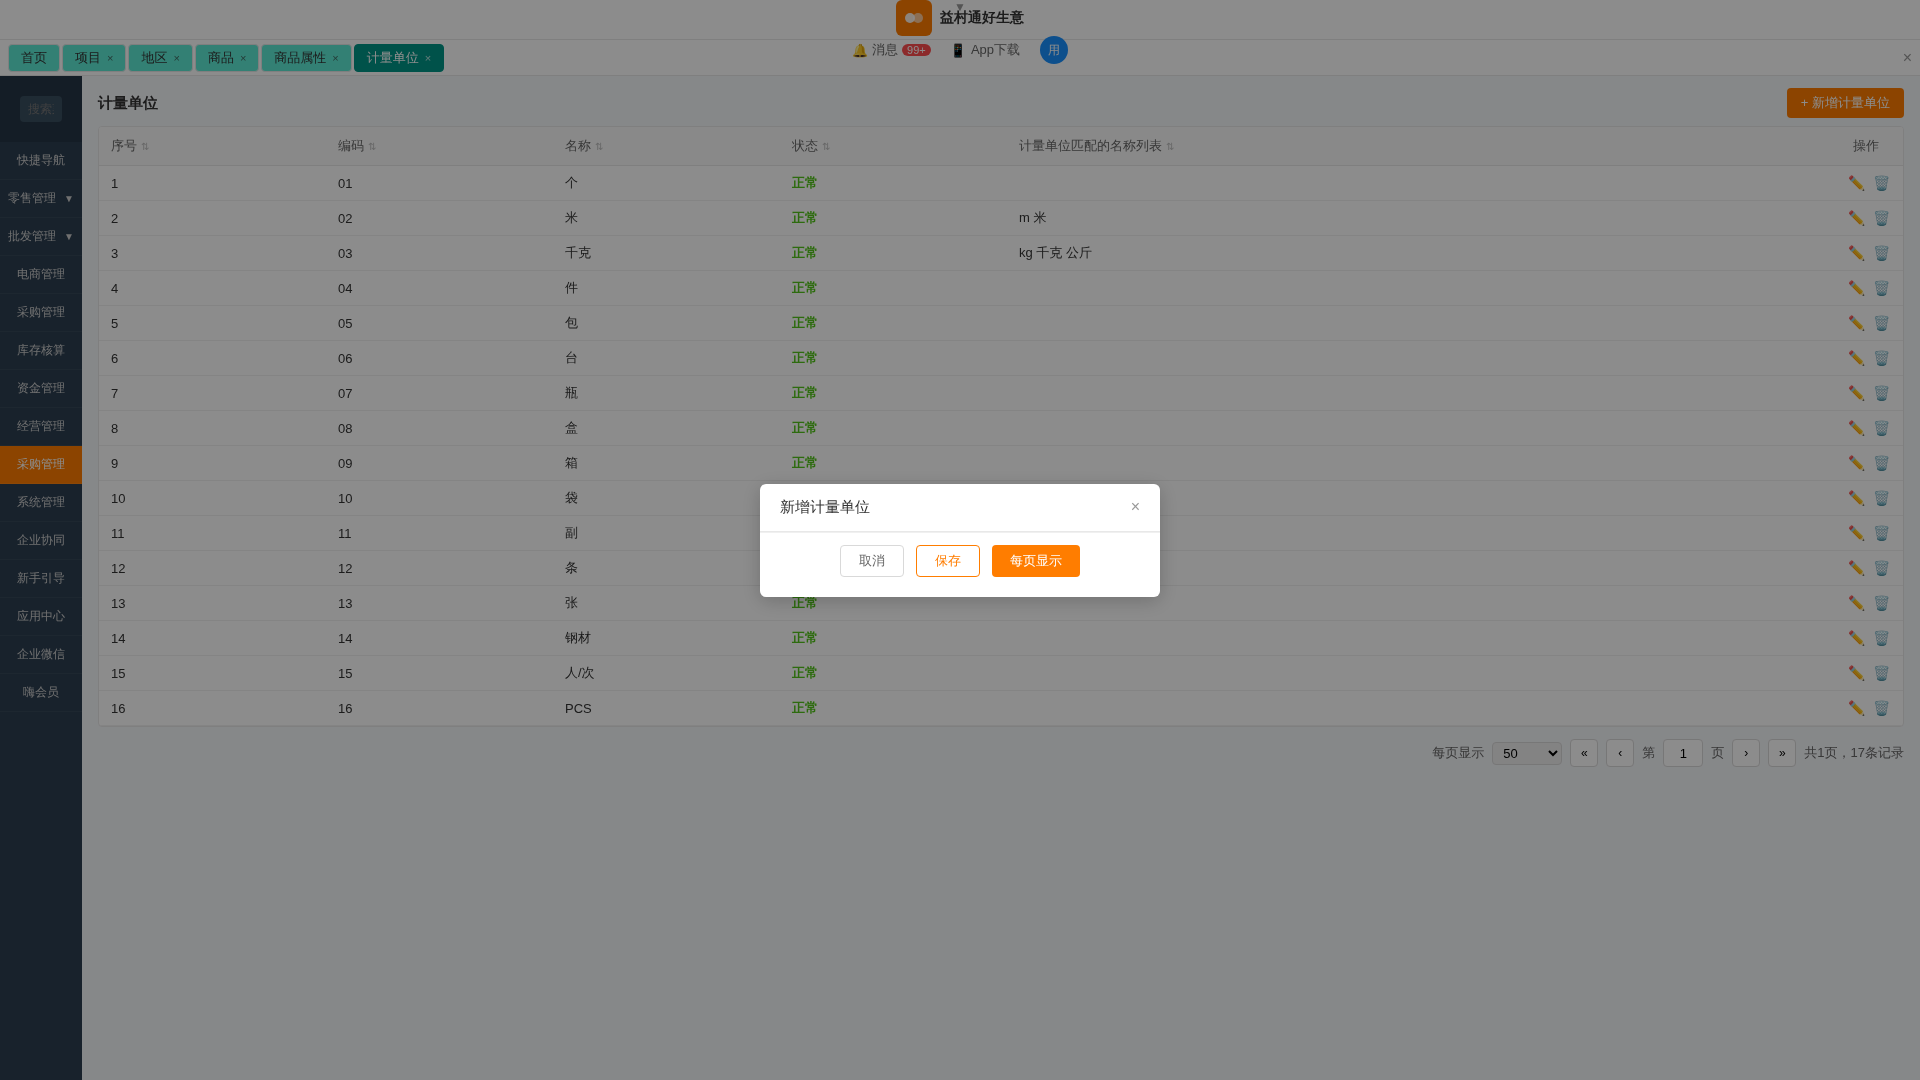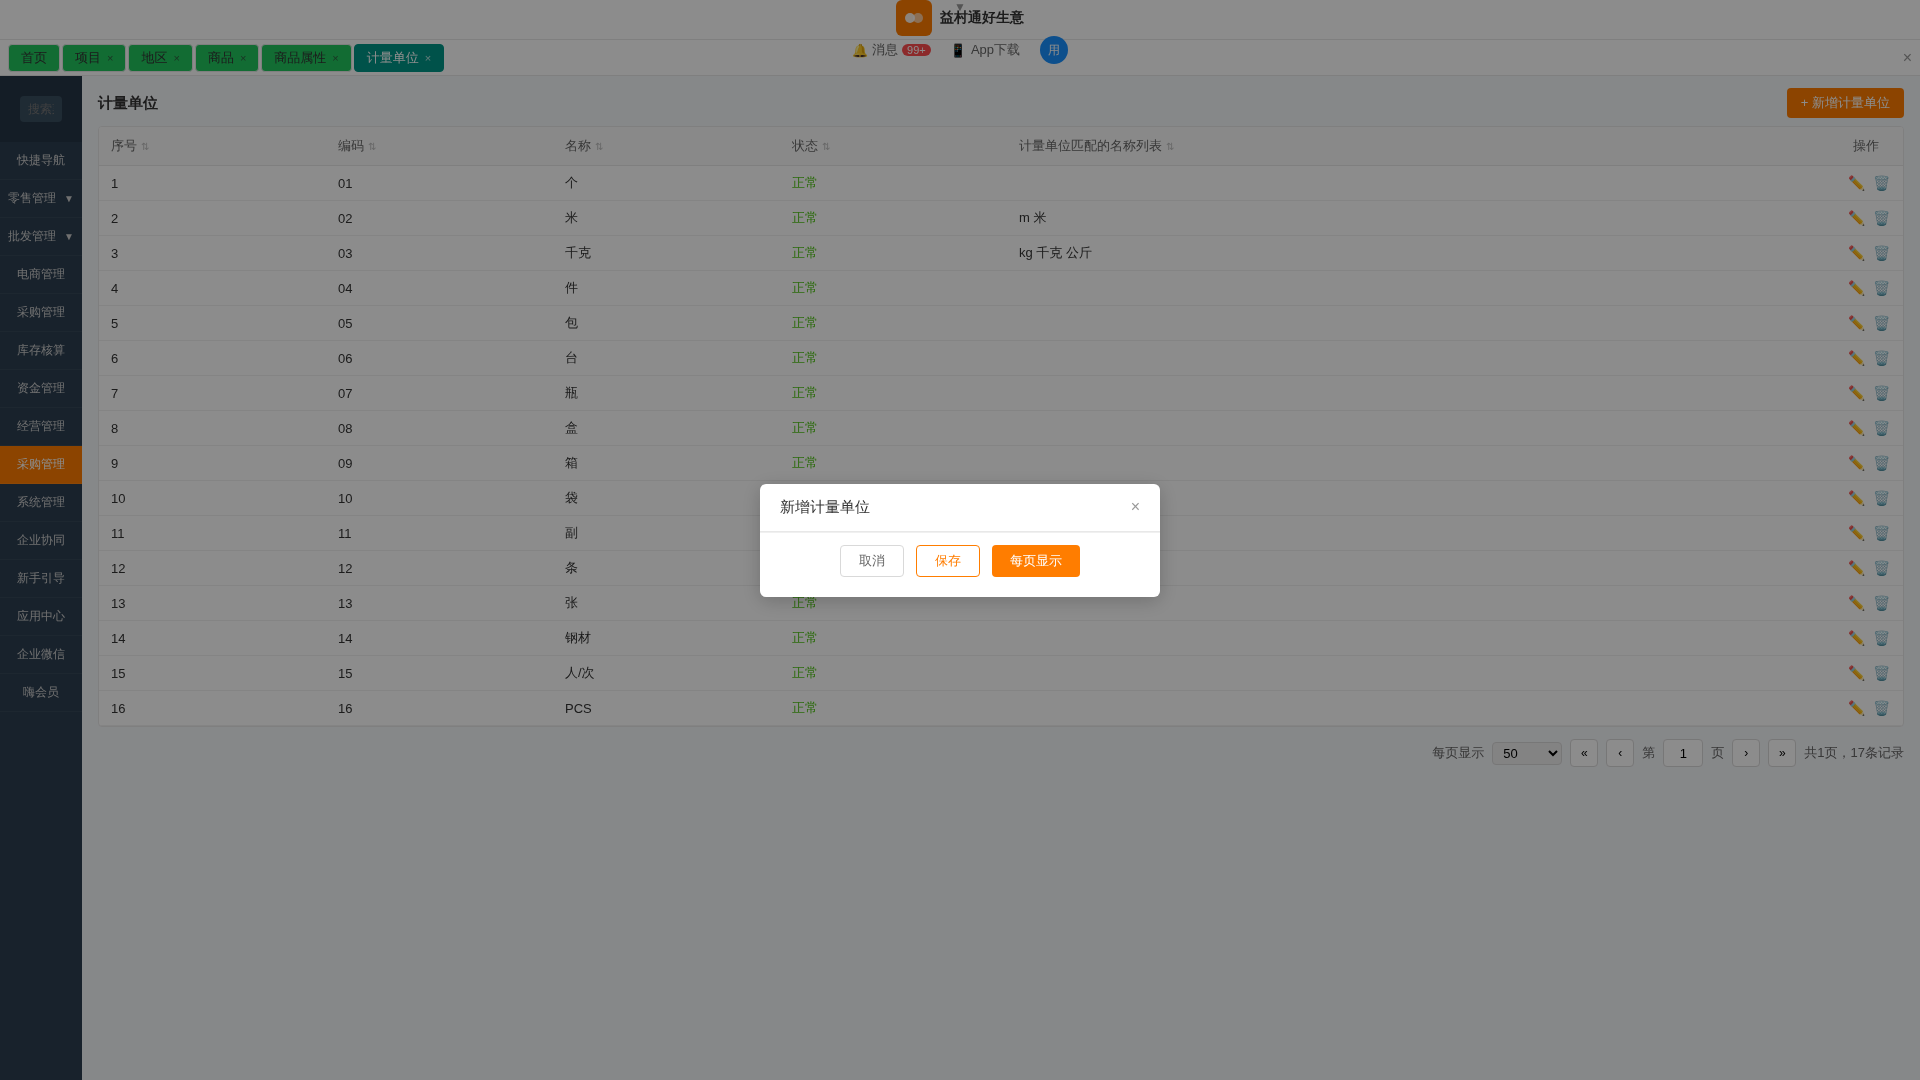--- a/index.html
+++ b/index.html
@@ -86,21 +86,21 @@
     .tab-item {
       height: 28px;
       padding: 0 12px;
       border-radius: 4px;
       display: flex;
       align-items: center;
       gap: 6px;
       cursor: pointer;
       font-size: 13px;
       color: #333;
-      background: #22c55e;
+      background: #5eead4;
       border: 1px solid #e8e8e8;
     }
     .tab-item.active {
       background: #009688;
       color: white;
       border-color: #009688;
     }
     .tab-close {
       font-size: 11px;
       color: inherit;
@@ -228,20 +228,21 @@
     tbody tr {
       border-bottom: 1px solid #f0f0f0;
     }
     tbody td {
       padding: 8px 12px;
       color: #333;
       font-size: 13px;
     }
     .status-normal {
       color: #52c41a;
+      font-weight: bold;
     }
     .action-icons {
       display: flex;
       gap: 8px;
     }
     .action-icon {
       color: #999;
       cursor: pointer;
       font-size: 14px;
     }

